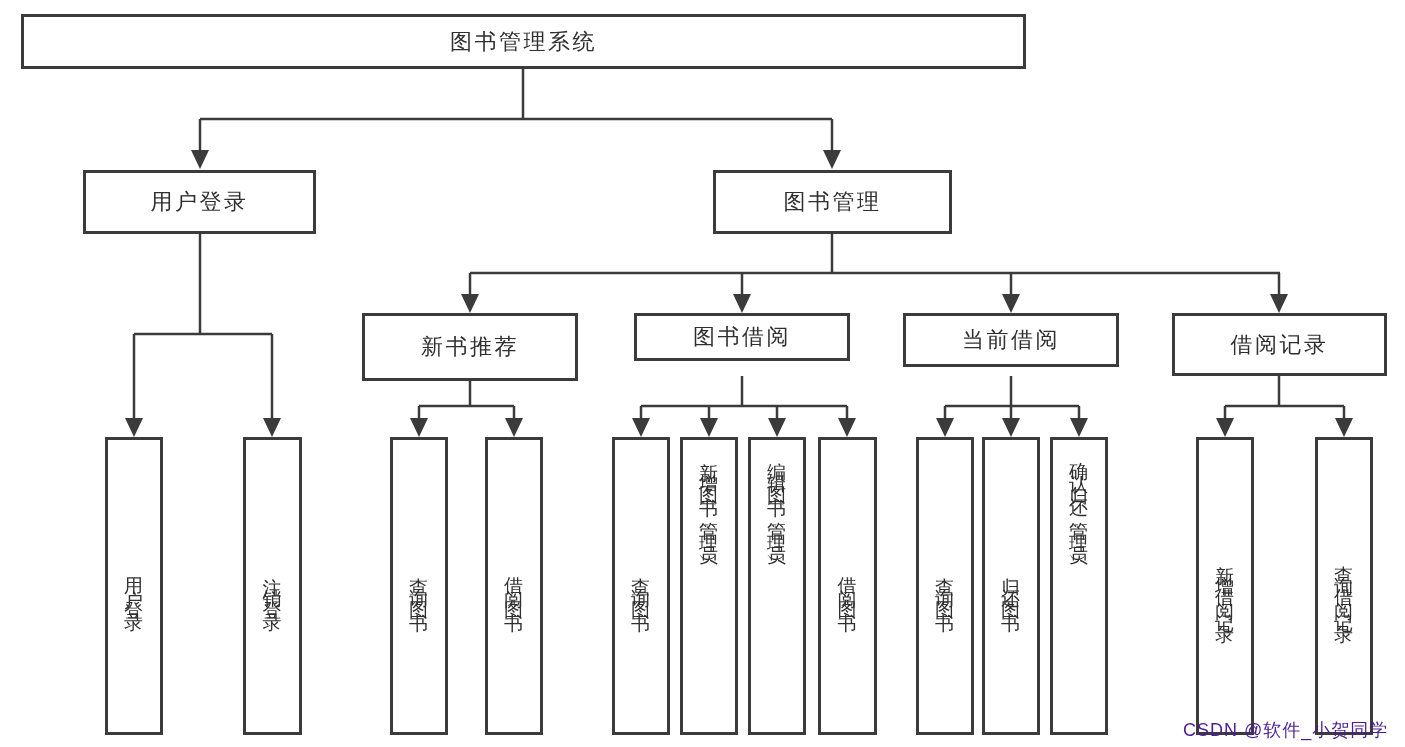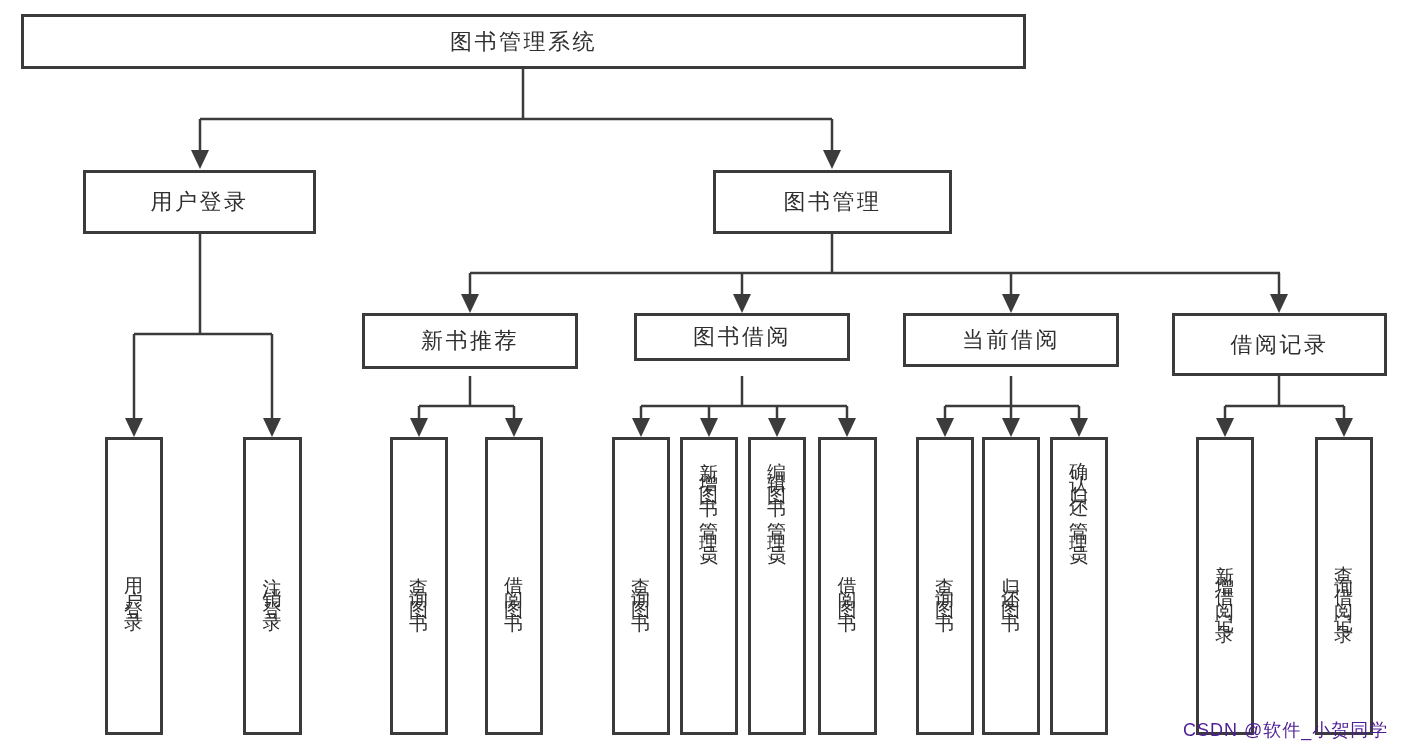--- a/index.html
+++ b/index.html
@@ -109,21 +109,21 @@
     <span>图书管理系统</span>
   </div>
 
   <div class="node node-h" style="left:83px;top:170px;width:233px;height:64px">
     <span>用户登录</span>
   </div>
   <div class="node node-h" style="left:713px;top:170px;width:239px;height:64px">
     <span>图书管理</span>
   </div>
 
-  <div class="node node-h" style="left:362px;top:313px;width:216px;height:56px">
+  <div class="node node-h" style="left:362px;top:313px;width:216px;height:68px">
     <span>新书推荐</span>
   </div>
   <div class="node node-h" style="left:634px;top:313px;width:216px;height:48px">
     <span>图书借阅</span>
   </div>
   <div class="node node-h" style="left:903px;top:313px;width:216px;height:54px">
     <span>当前借阅</span>
   </div>
   <div class="node node-h" style="left:1172px;top:313px;width:215px;height:63px">
     <span>借阅记录</span>

